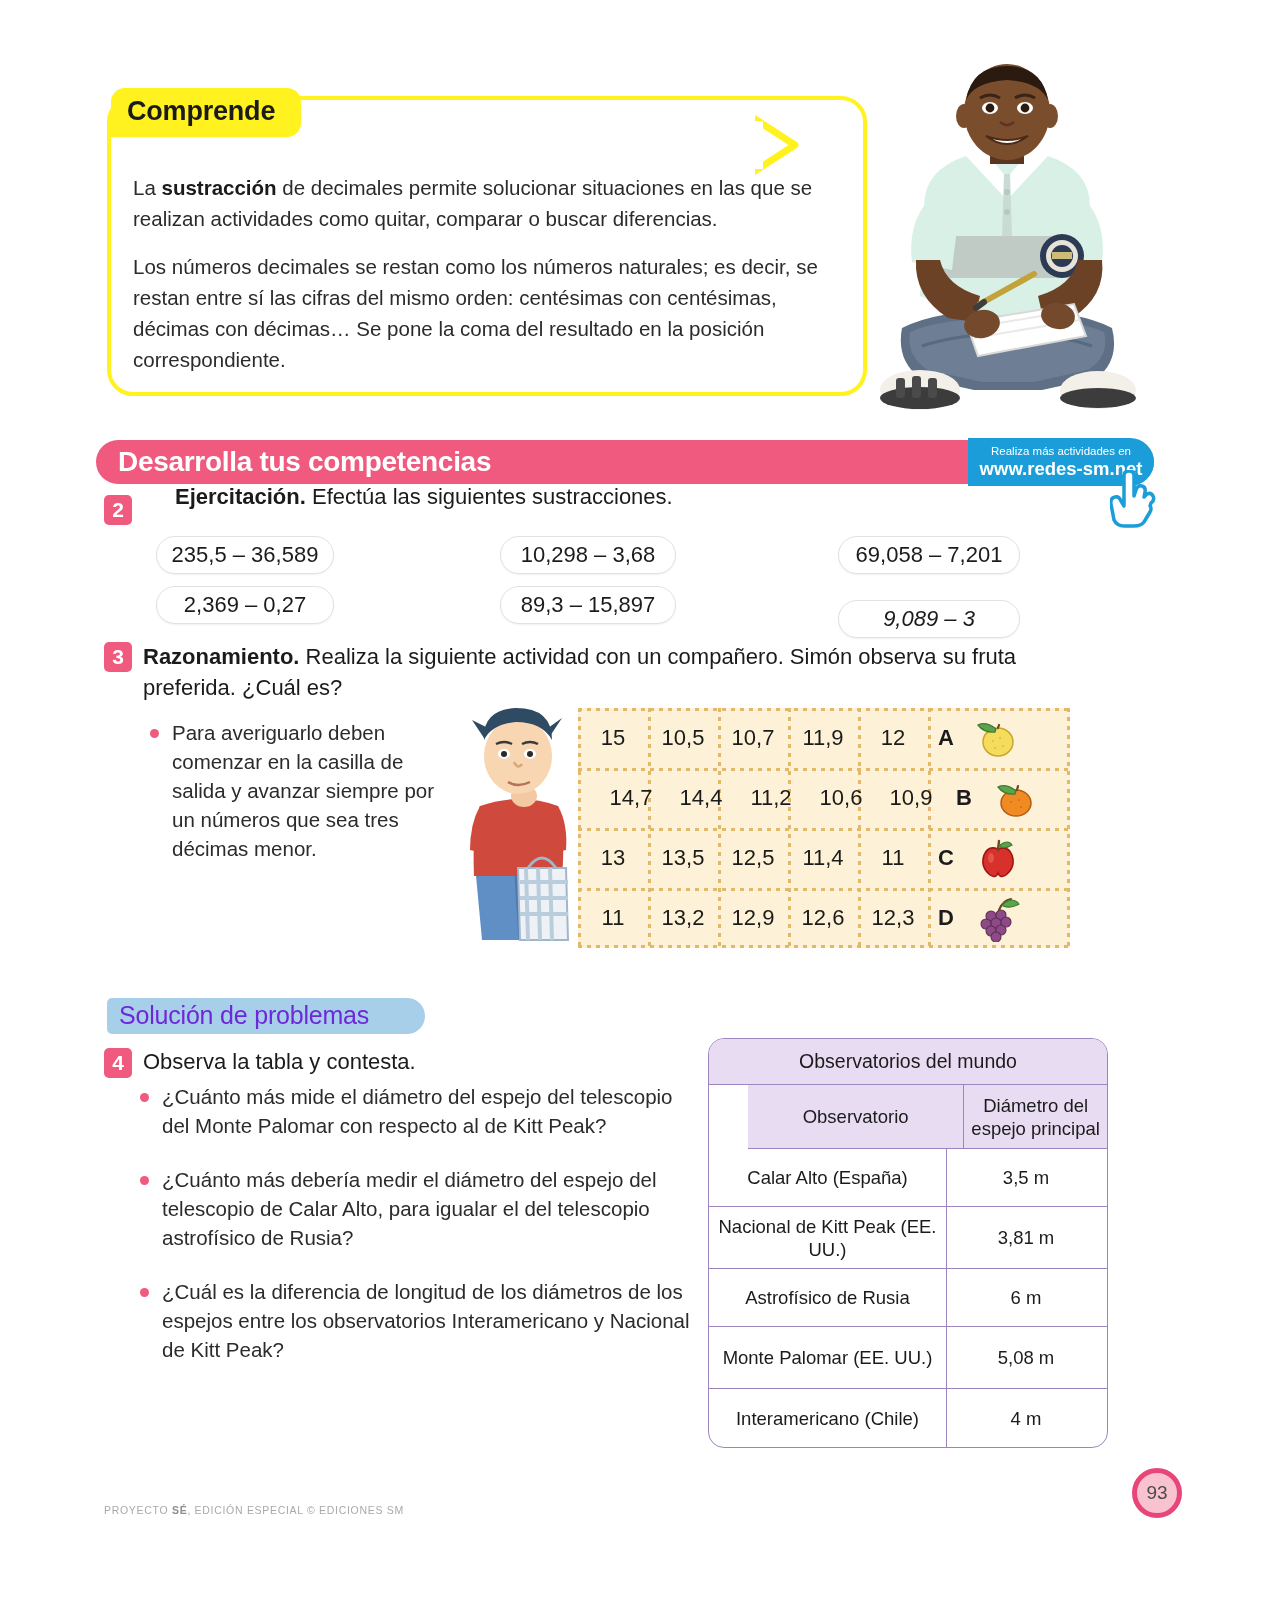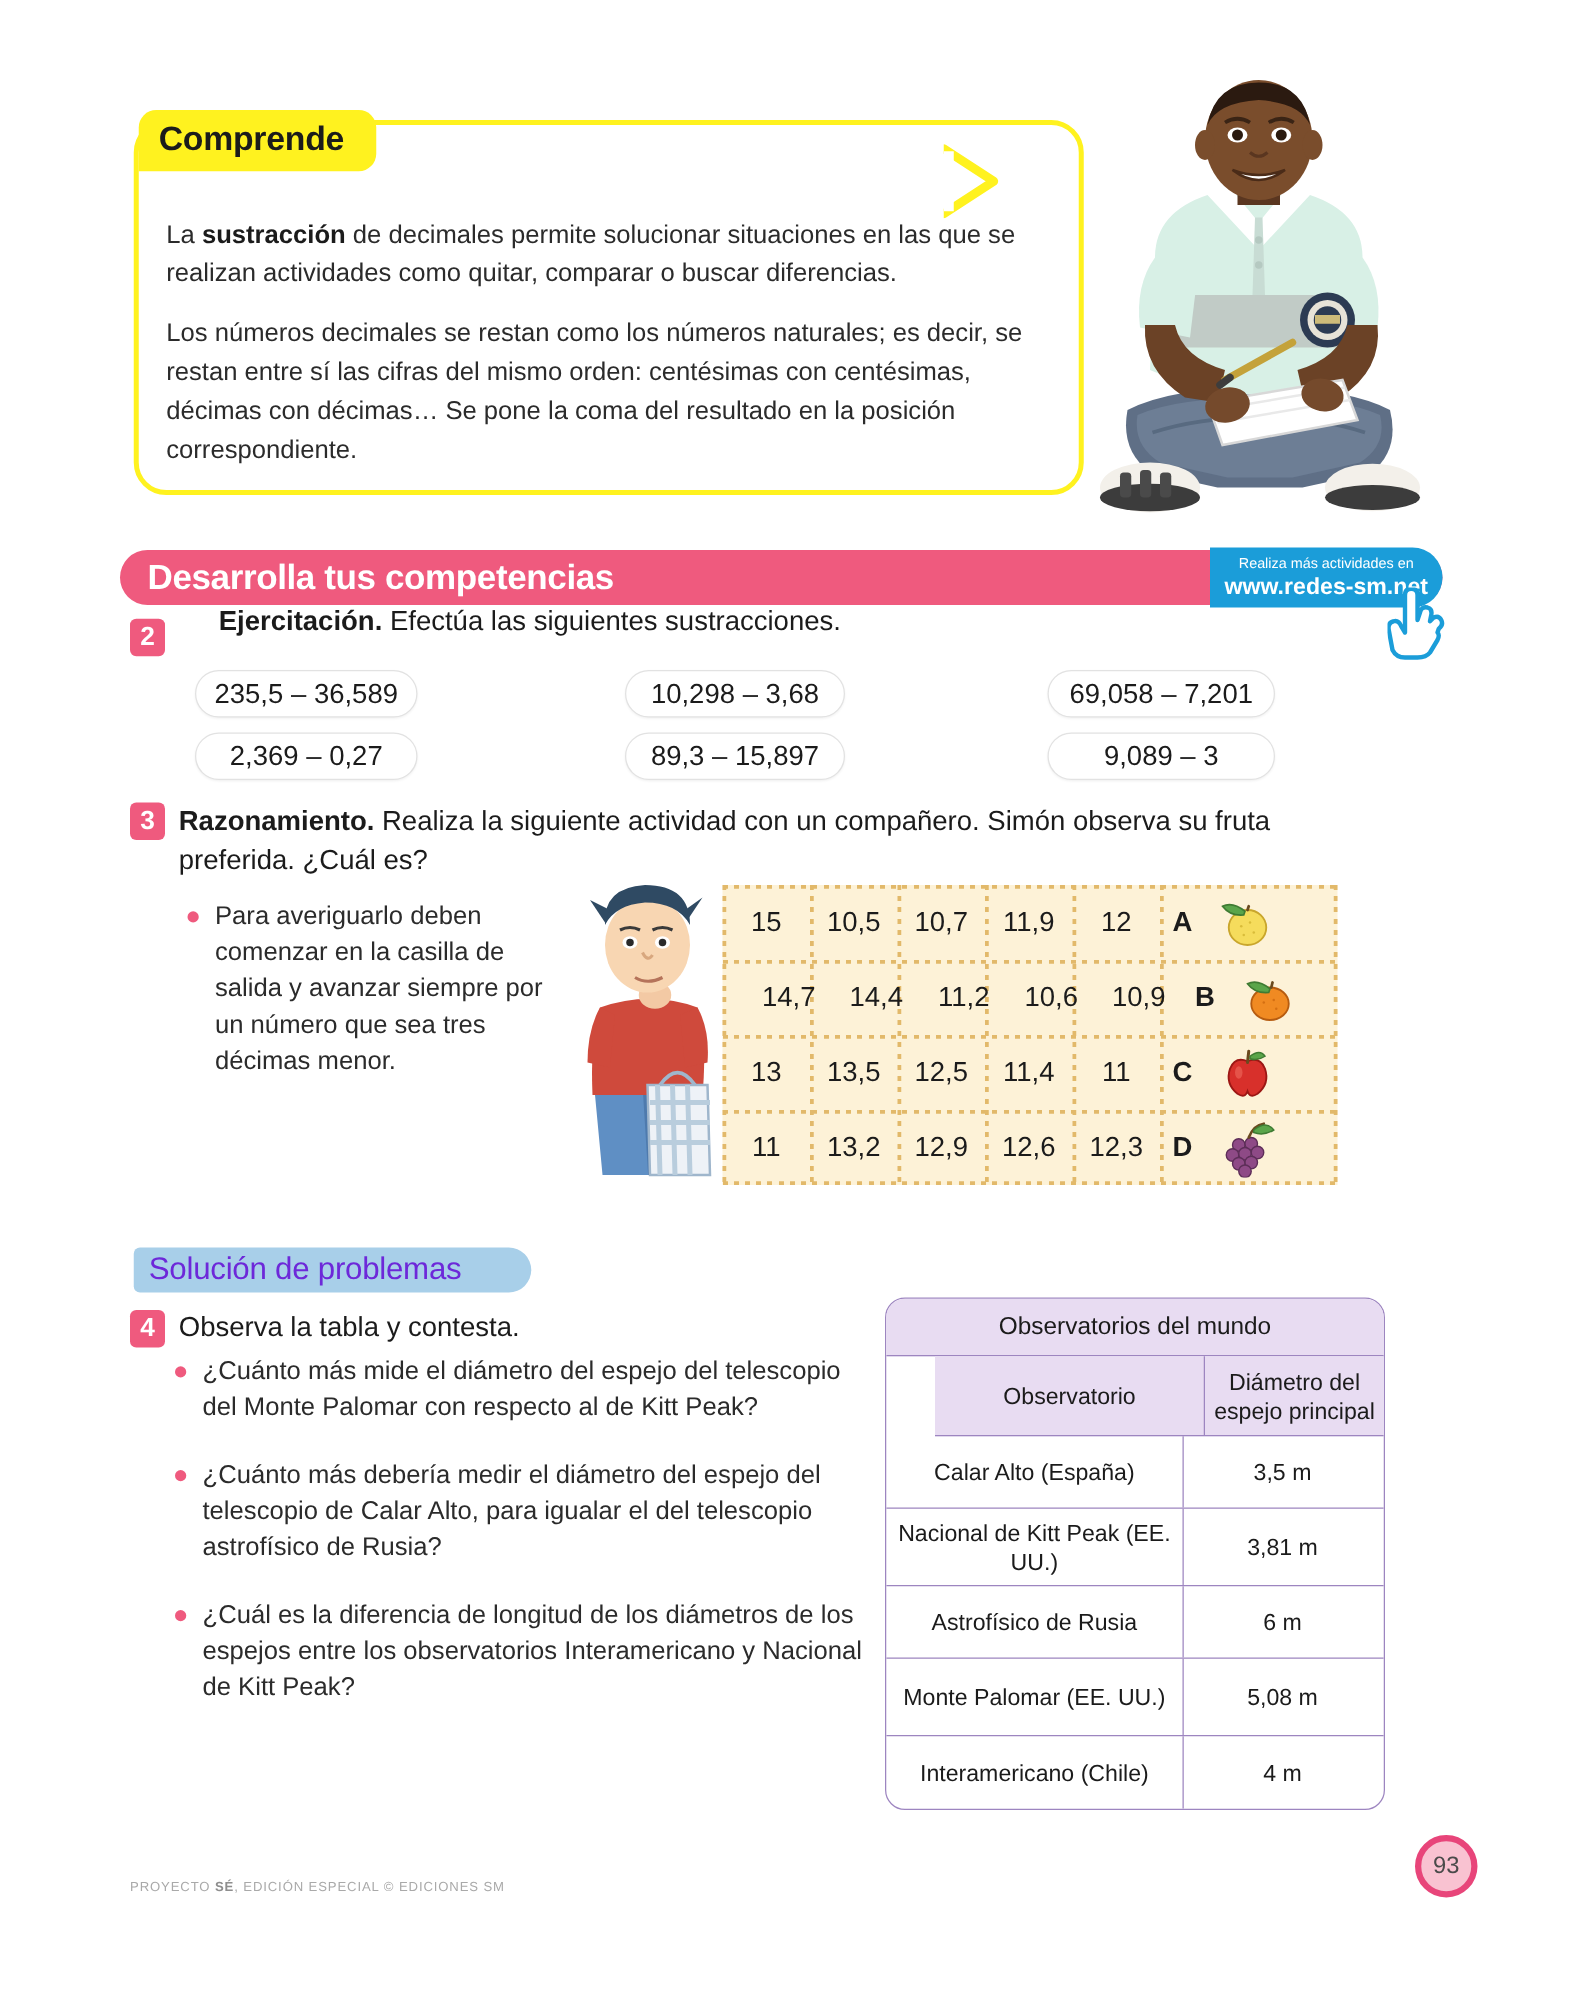--- a/index.html
+++ b/index.html
@@ -241,27 +241,27 @@
   </svg>
 
   <div class="num-badge ex2-badge">2</div>
   <div class="ex2-title"><b>Ejercitación.</b><span> Efectúa las siguientes sustracciones.</span></div>
 
   <div class="op-box" style="left:156px; top:536px; width:178px;">235,5 – 36,589</div>
   <div class="op-box" style="left:500px; top:536px; width:176px;">10,298 – 3,68</div>
   <div class="op-box" style="left:838px; top:536px; width:182px;">69,058 – 7,201</div>
   <div class="op-box" style="left:156px; top:586px; width:178px;">2,369 – 0,27</div>
   <div class="op-box" style="left:500px; top:586px; width:176px;">89,3 – 15,897</div>
-  <div class="op-box" style="left:838px; top:586px; width:182px;">9,089 – 3</div>
+  <div class="op-box" style="left:838px; top:600px; width:182px;font-style:italic;">9,089 – 3</div>
 
   <div class="num-badge ex3-badge">3</div>
   <div class="ex3-title"><b>Razonamiento.</b><span> Realiza la siguiente actividad con un compañero. Simón observa su fruta preferida. ¿Cuál es?</span></div>
   <div class="ex3-bullet">
     <div class="bullet-dot"></div>
-    <div class="btxt">Para averiguarlo deben comenzar en la casilla de salida y avanzar siempre por un número que sea tres décimas menor.</div>
+    <div class="btxt">Para averiguarlo deben comenzar en la casilla de salida y avanzar siempre por un números que sea tres décimas menor.</div>
   </div>
 
   <svg class="thinker" viewBox="0 0 112 250">
     <path d="M18 106 Q10 130 12 176 L100 176 Q104 130 96 106 Q58 92 18 106 Z" fill="#cf4a3c"></path>
     <path d="M18 106 Q8 124 8 150 L26 154 L30 112 Z" fill="#cf4a3c"></path>
     <path d="M96 106 Q106 124 104 150 L86 154 L82 112 Z" fill="#cf4a3c"></path>
     <path d="M14 176 L100 176 L96 240 L20 240 Z" fill="#5f8fc4"></path>
     <path d="M54 176 L58 240" stroke="#4e7aad" stroke-width="3"></path>
 
     <path d="M56 168 L104 168 L106 240 L58 240 Z" fill="#eef2f7" stroke="#9fb6cc" stroke-width="2"></path>

